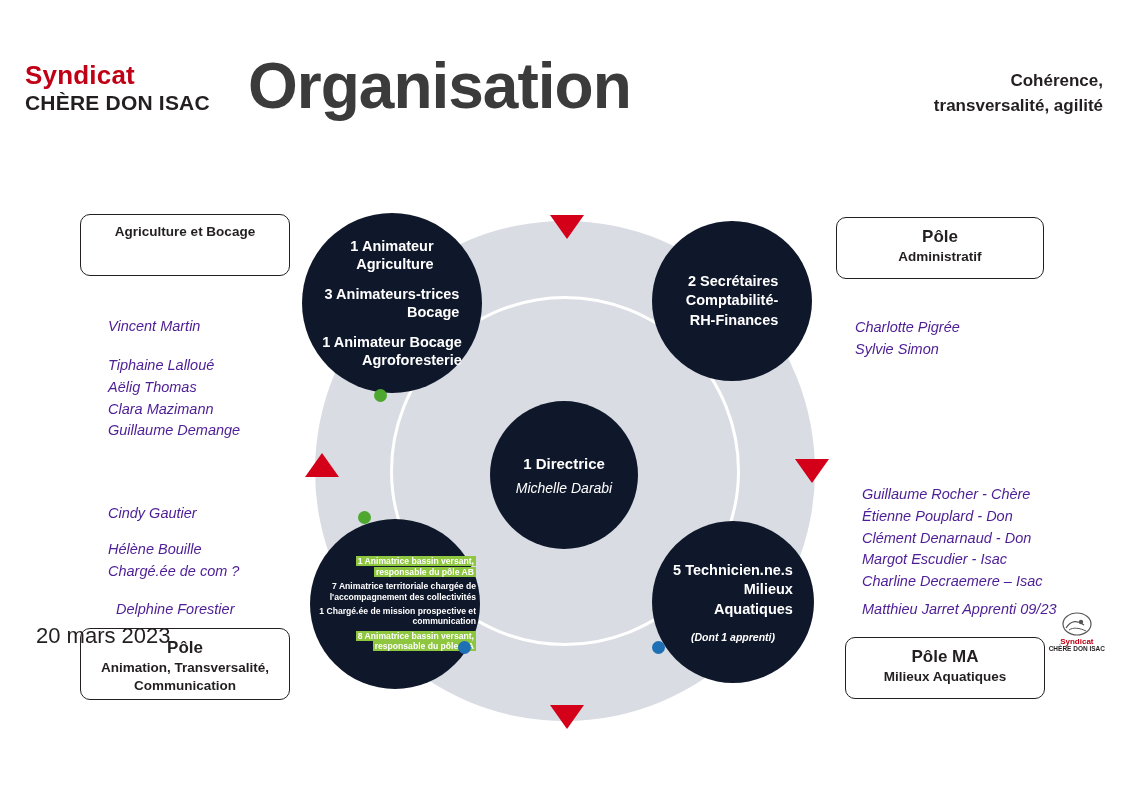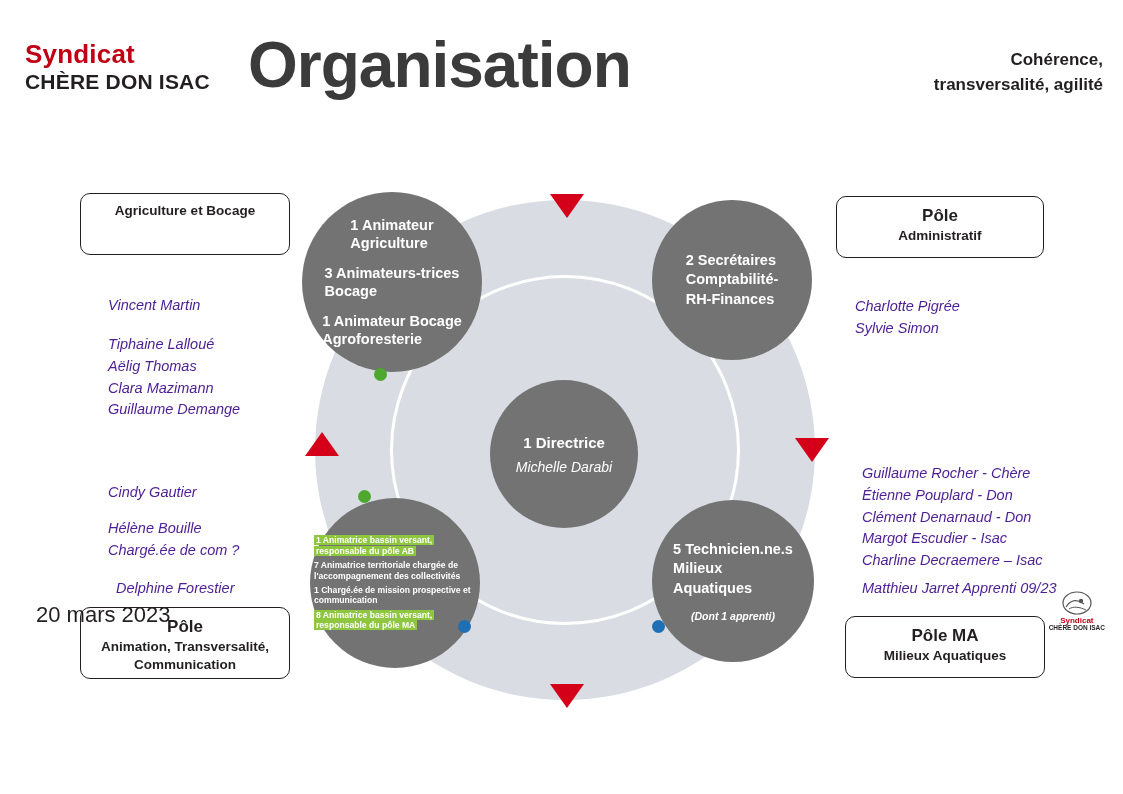--- a/index.html
+++ b/index.html
@@ -11,20 +11,21 @@
     height: 794px;
     background: #ffffff;
     font-family: "Liberation Sans", sans-serif;
     overflow: hidden;
     position: relative;
   }
   .page {
     position: relative;
     width: 1123px;
     height: 646px;
+    margin-top: 21px;
   }
 
   
   .logo-block {
     position: absolute;
     left: 25px;
     top: 40px;
     line-height: 1.15;
   }
   .logo-line1 {
@@ -83,27 +84,27 @@
     width: 350px;
     height: 350px;
     border-radius: 50%;
     border: 3px solid #ffffff;
     box-sizing: border-box;
   }
 
   .node {
     position: absolute;
     border-radius: 50%;
-    background: #737373;
+    background: #0f172a;
     color: #ffffff;
     display: flex;
     flex-direction: column;
     align-items: center;
     justify-content: center;
-    text-align: left;
+    text-align: right;
     box-sizing: border-box;
   }
   .node-center {
     left: 190px;
     top: 200px;
     width: 148px;
     height: 148px;
   }
   .node-center .l1 {
     font-size: 15px;

